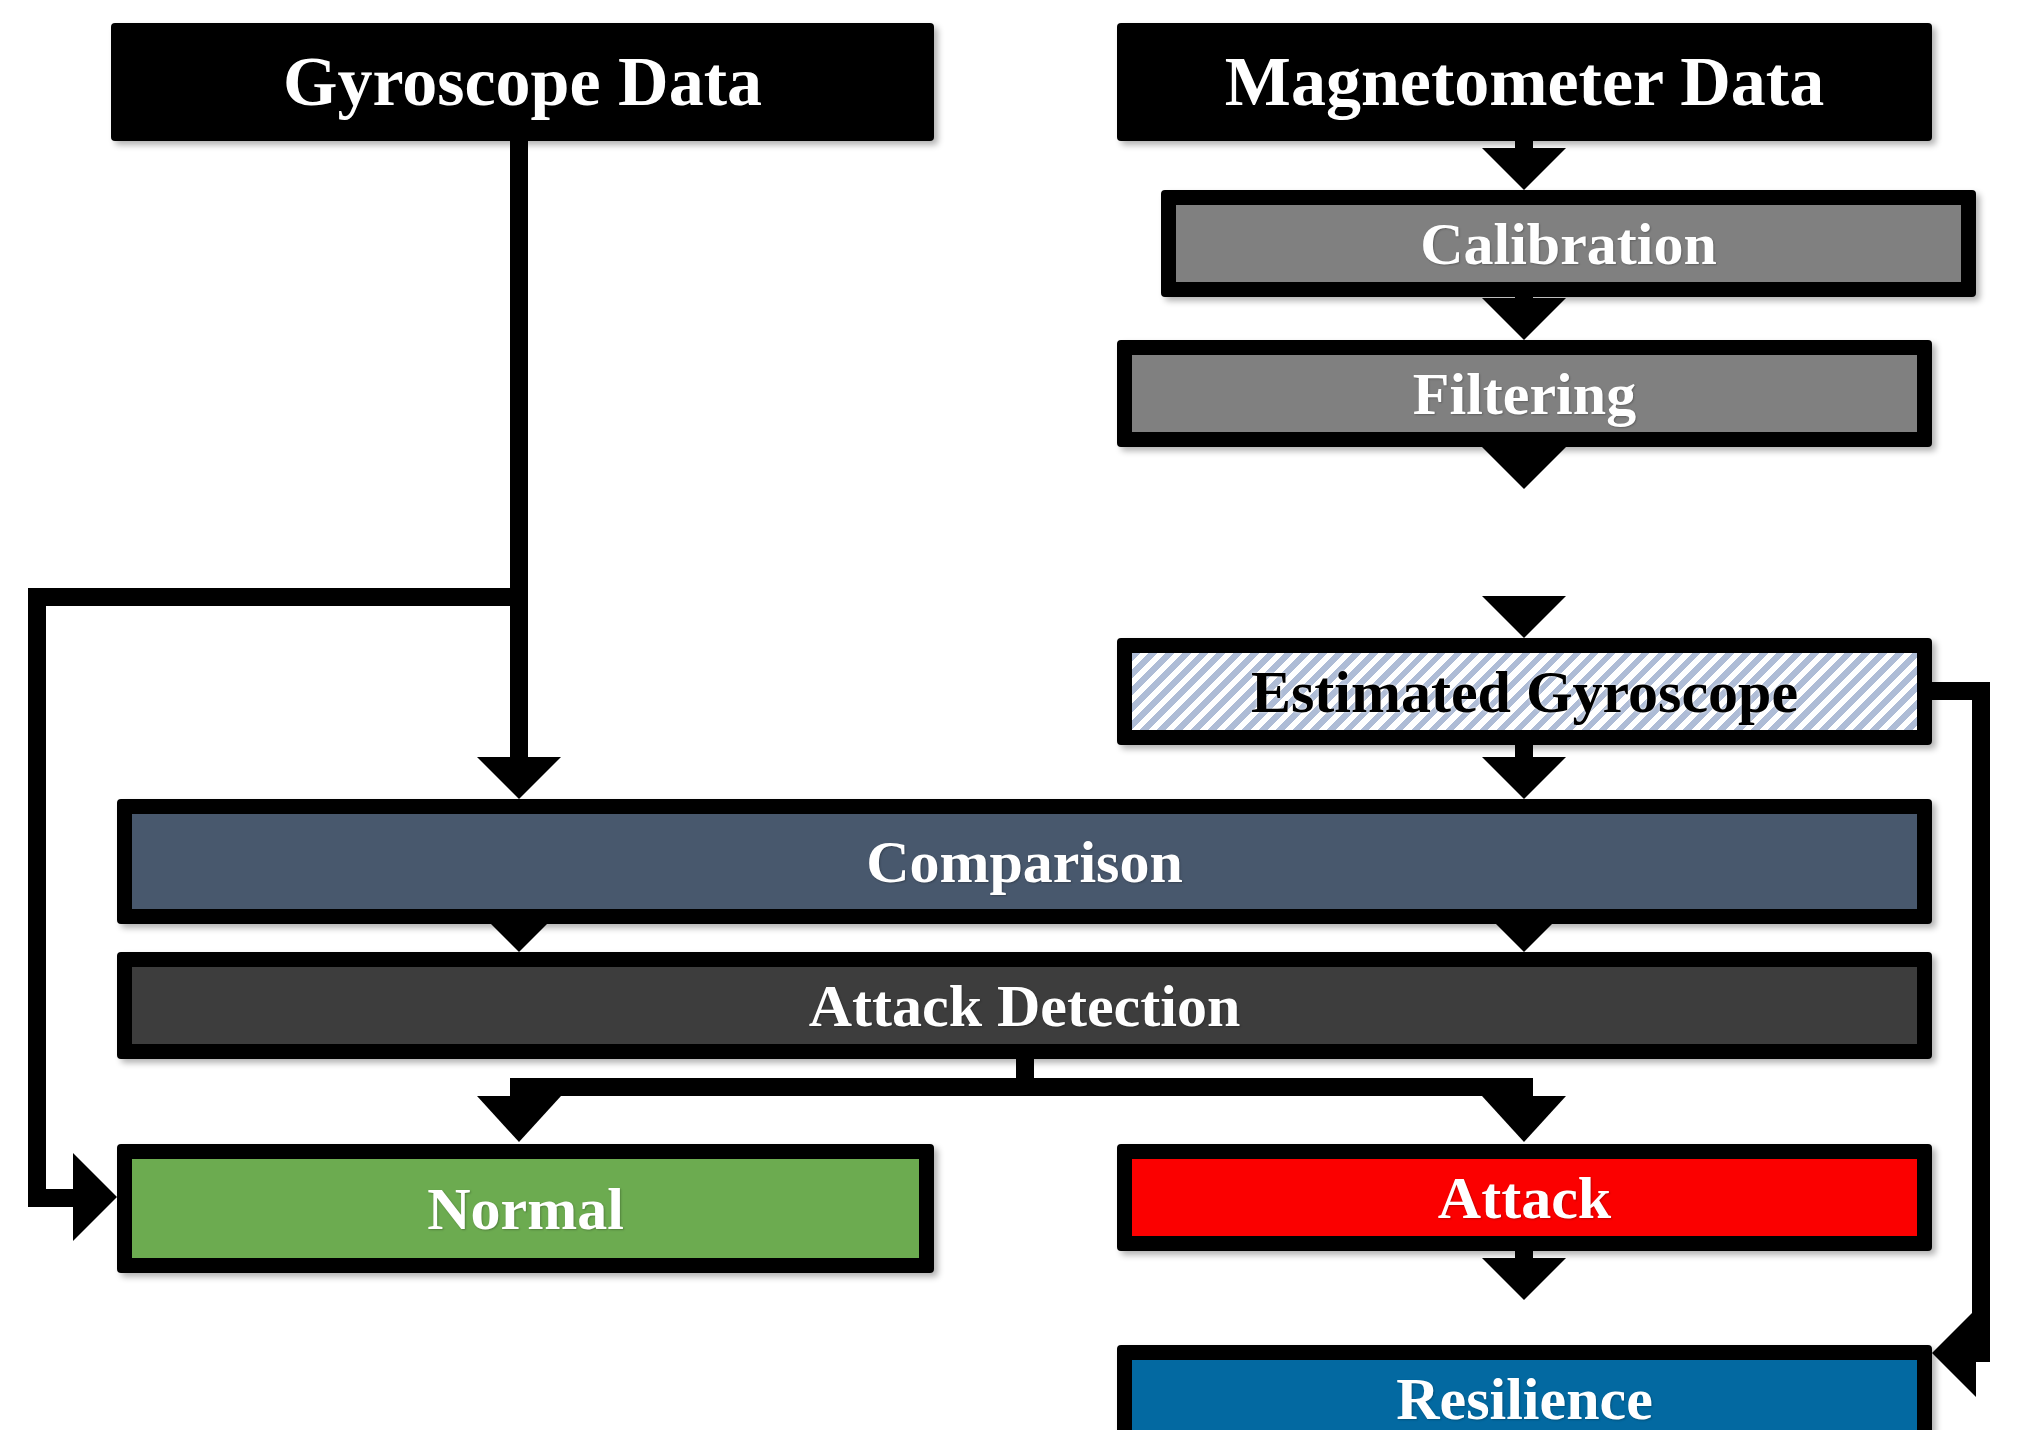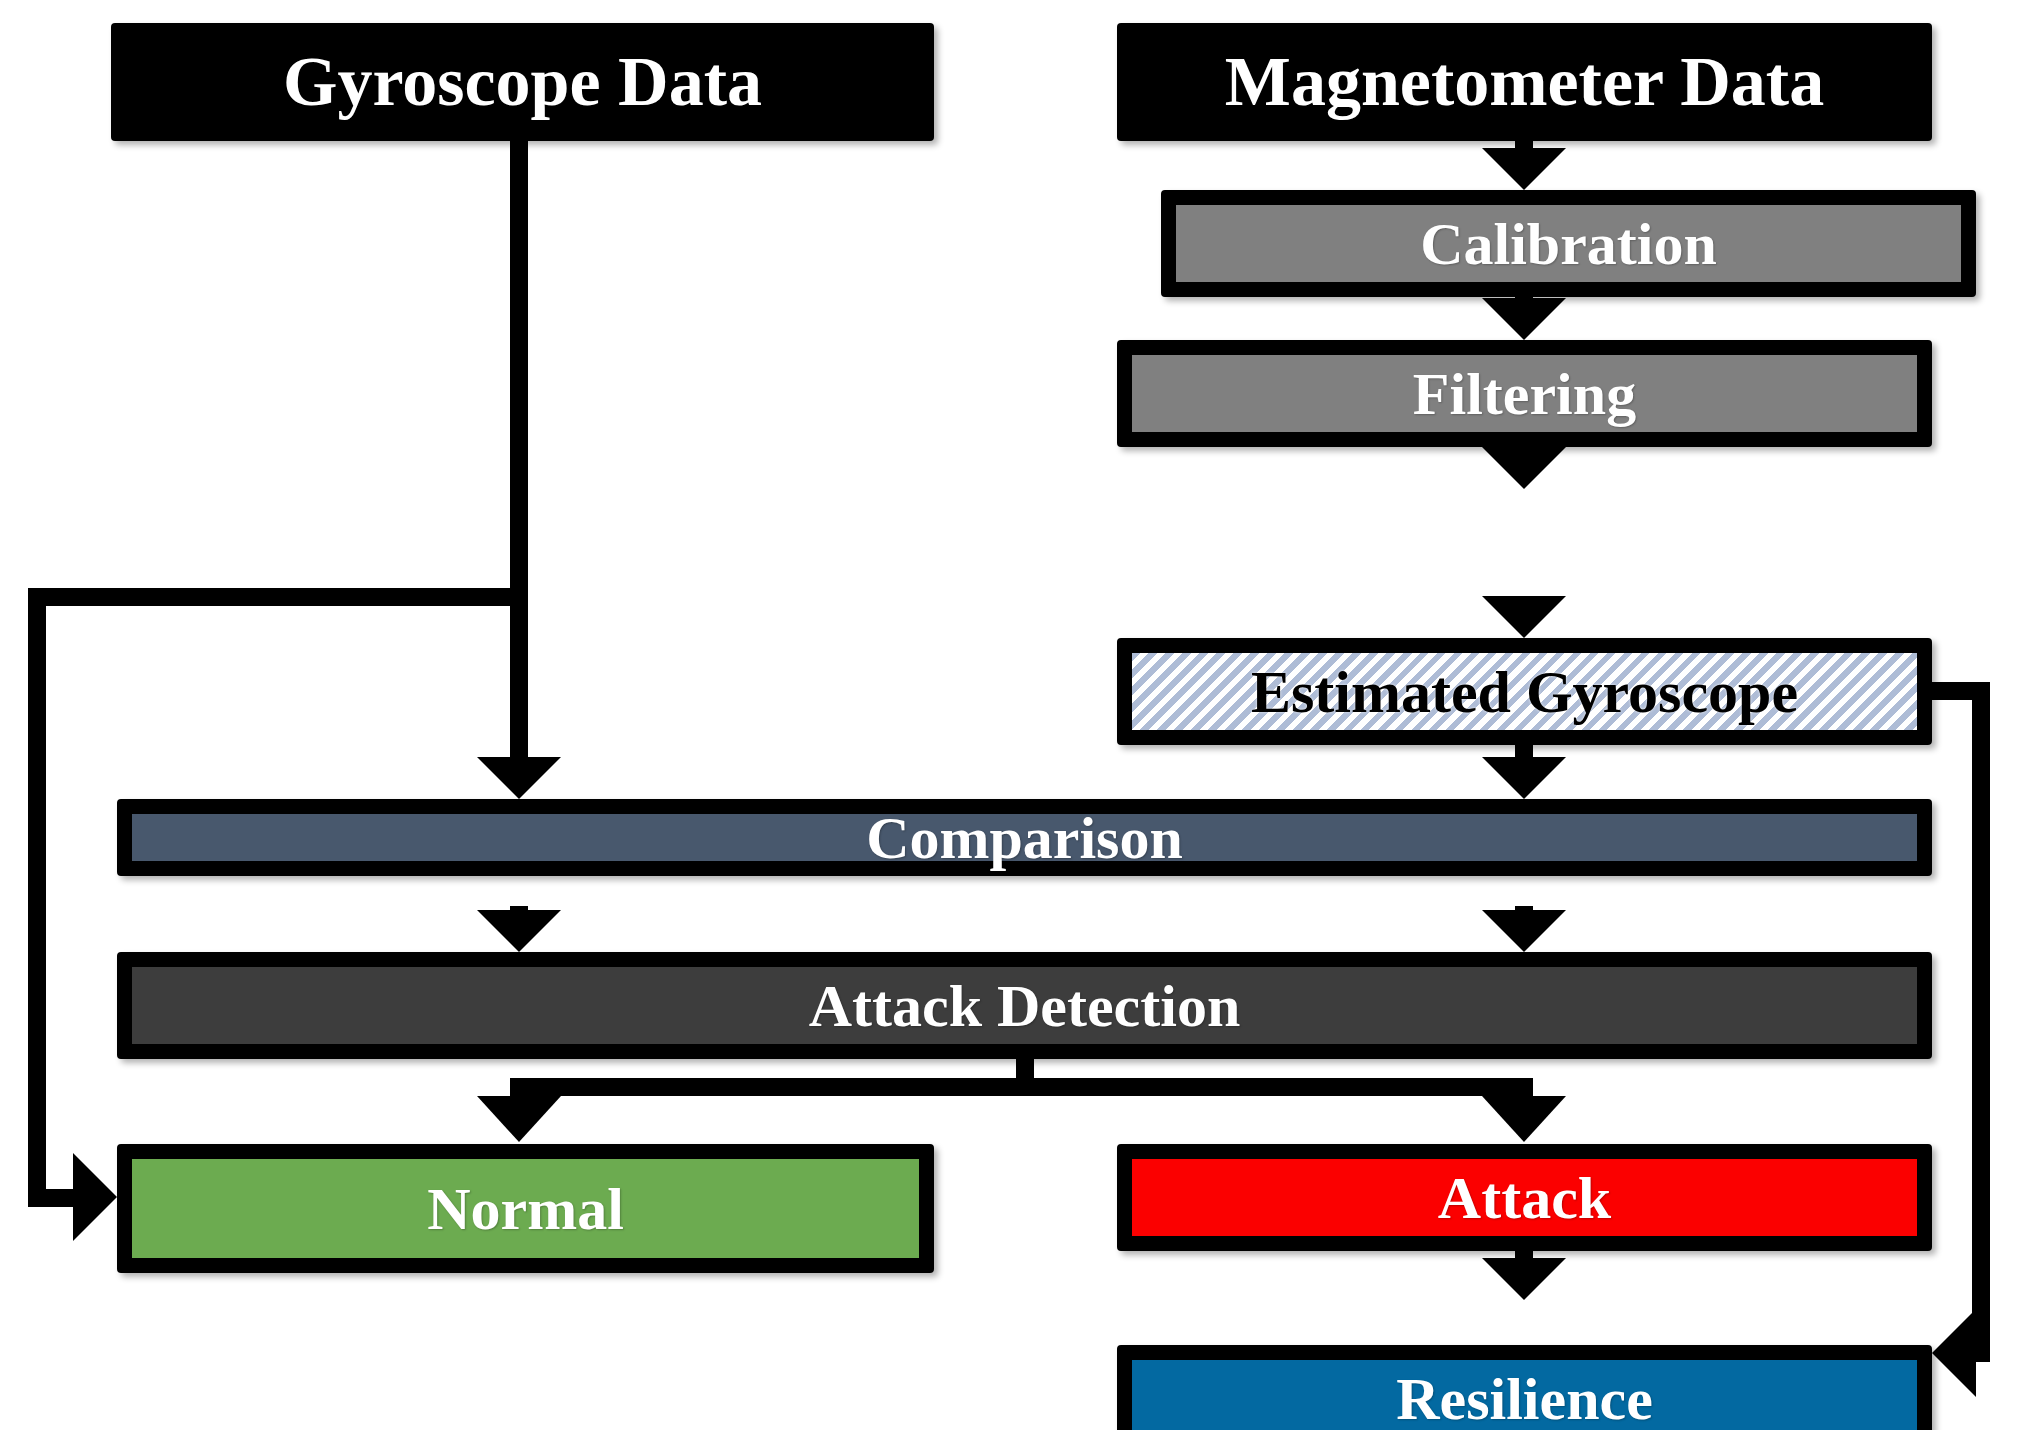--- a/index.html
+++ b/index.html
@@ -136,21 +136,21 @@
 
   <div class="node proc fill-gray" style="left:1117px; top:340px; width:815px; height:107px;">
     <span>Filtering</span>
   </div>
 
 
   <div class="node proc fill-hatch" style="left:1117px; top:638px; width:815px; height:107px;">
     <span>Estimated Gyroscope</span>
   </div>
 
-  <div class="node proc fill-slate" style="left:117px; top:799px; width:1815px; height:77px;">
+  <div class="node proc fill-slate" style="left:117px; top:799px; width:1815px; height:125px;">
     <span>Comparison</span>
   </div>
 
   <div class="node proc fill-charcoal" style="left:117px; top:952px; width:1815px; height:107px;">
     <span>Attack Detection</span>
   </div>
 
   <div class="node proc fill-green" style="left:117px; top:1144px; width:817px; height:129px;">
     <span>Normal</span>
   </div>

